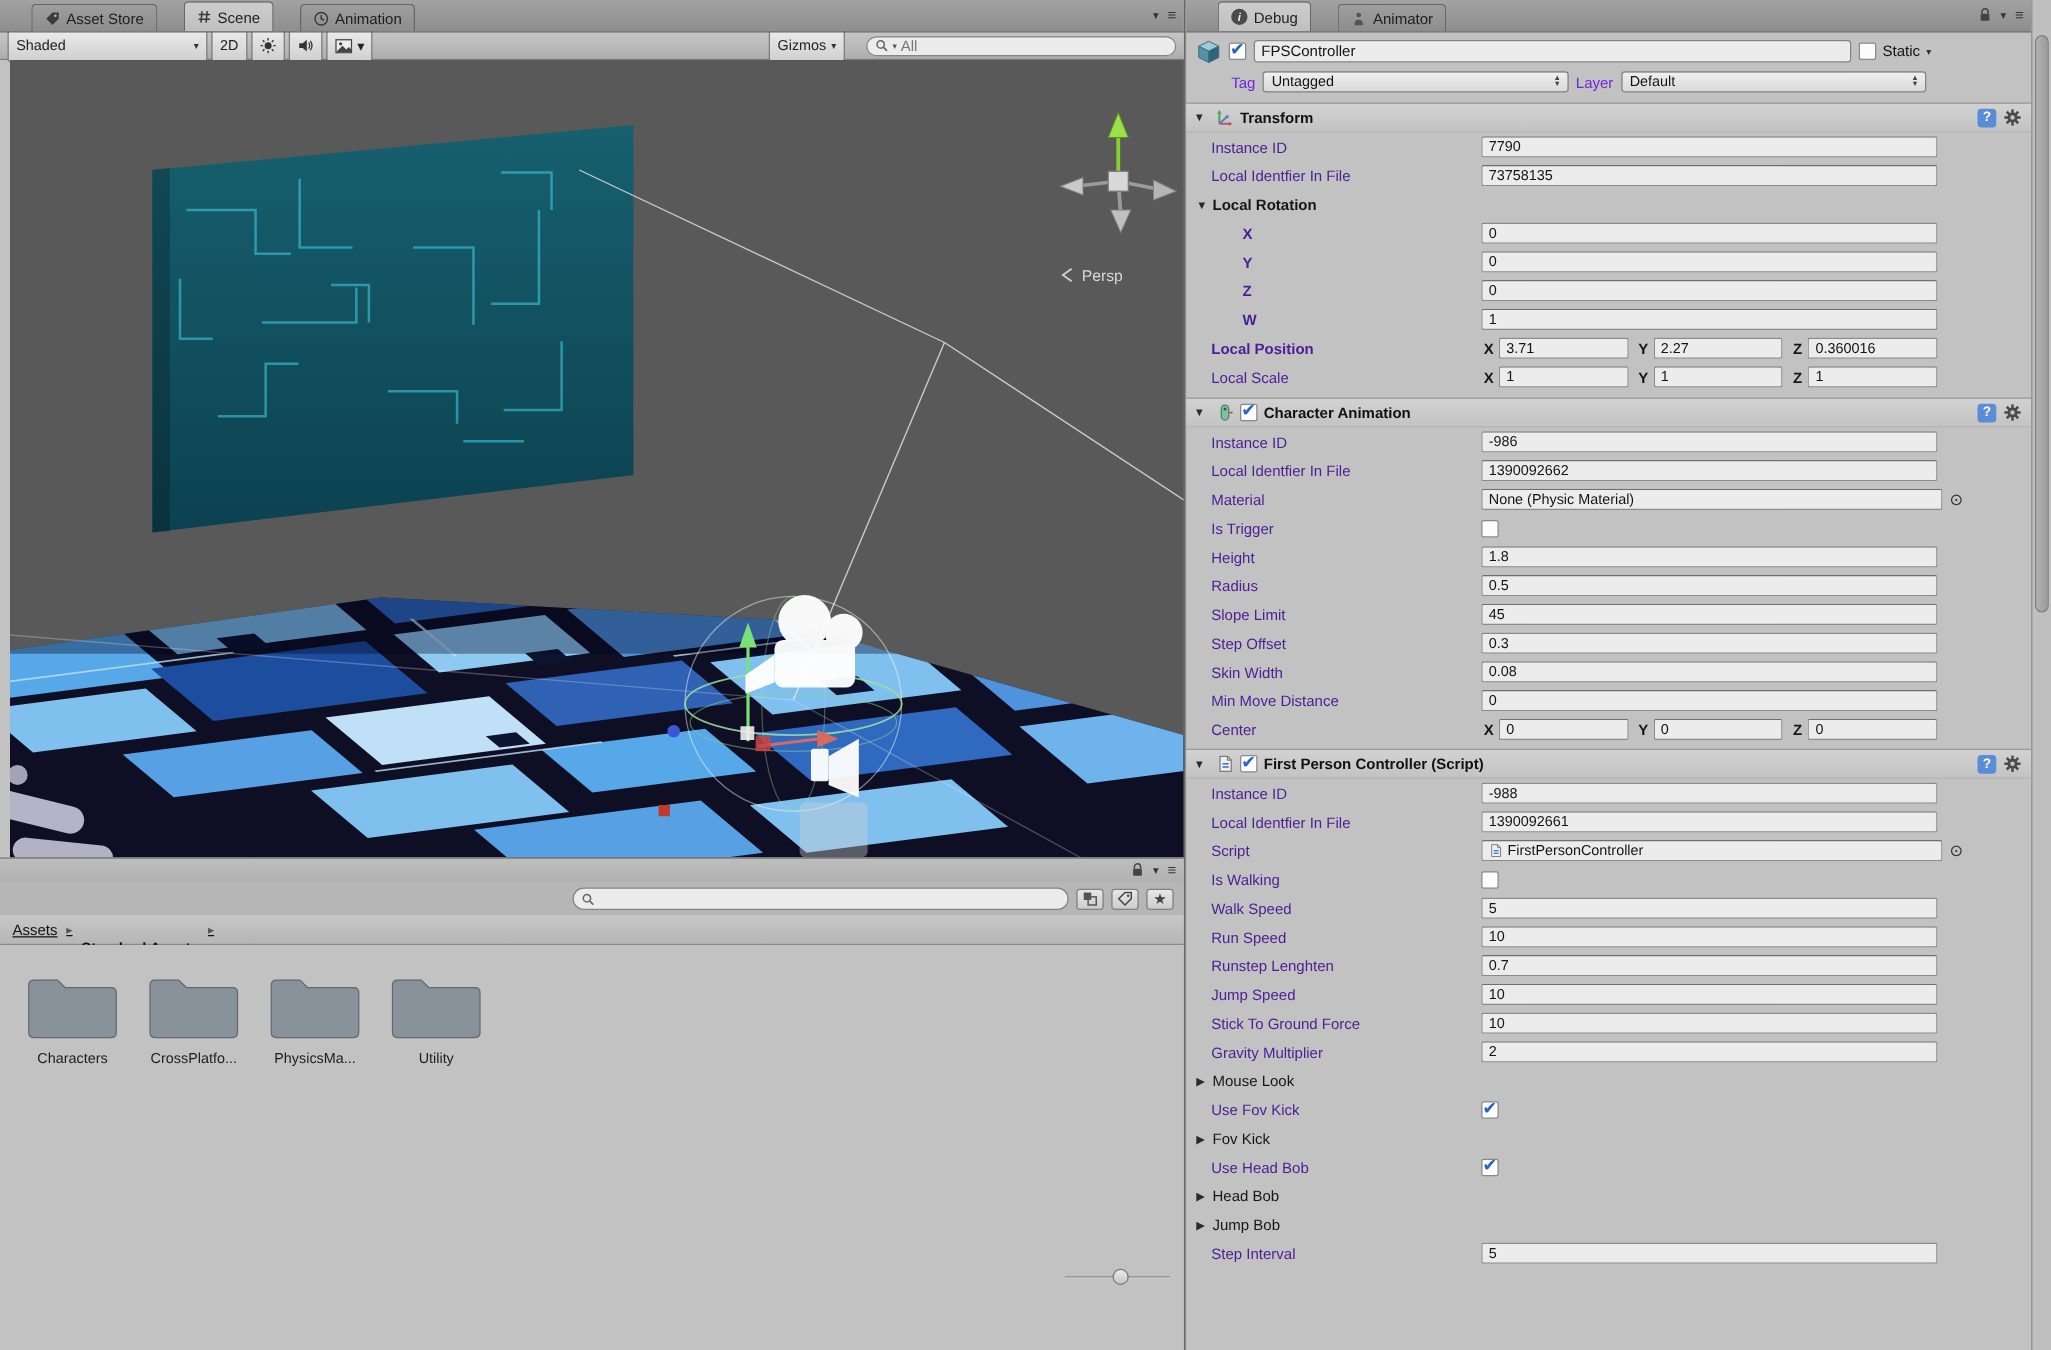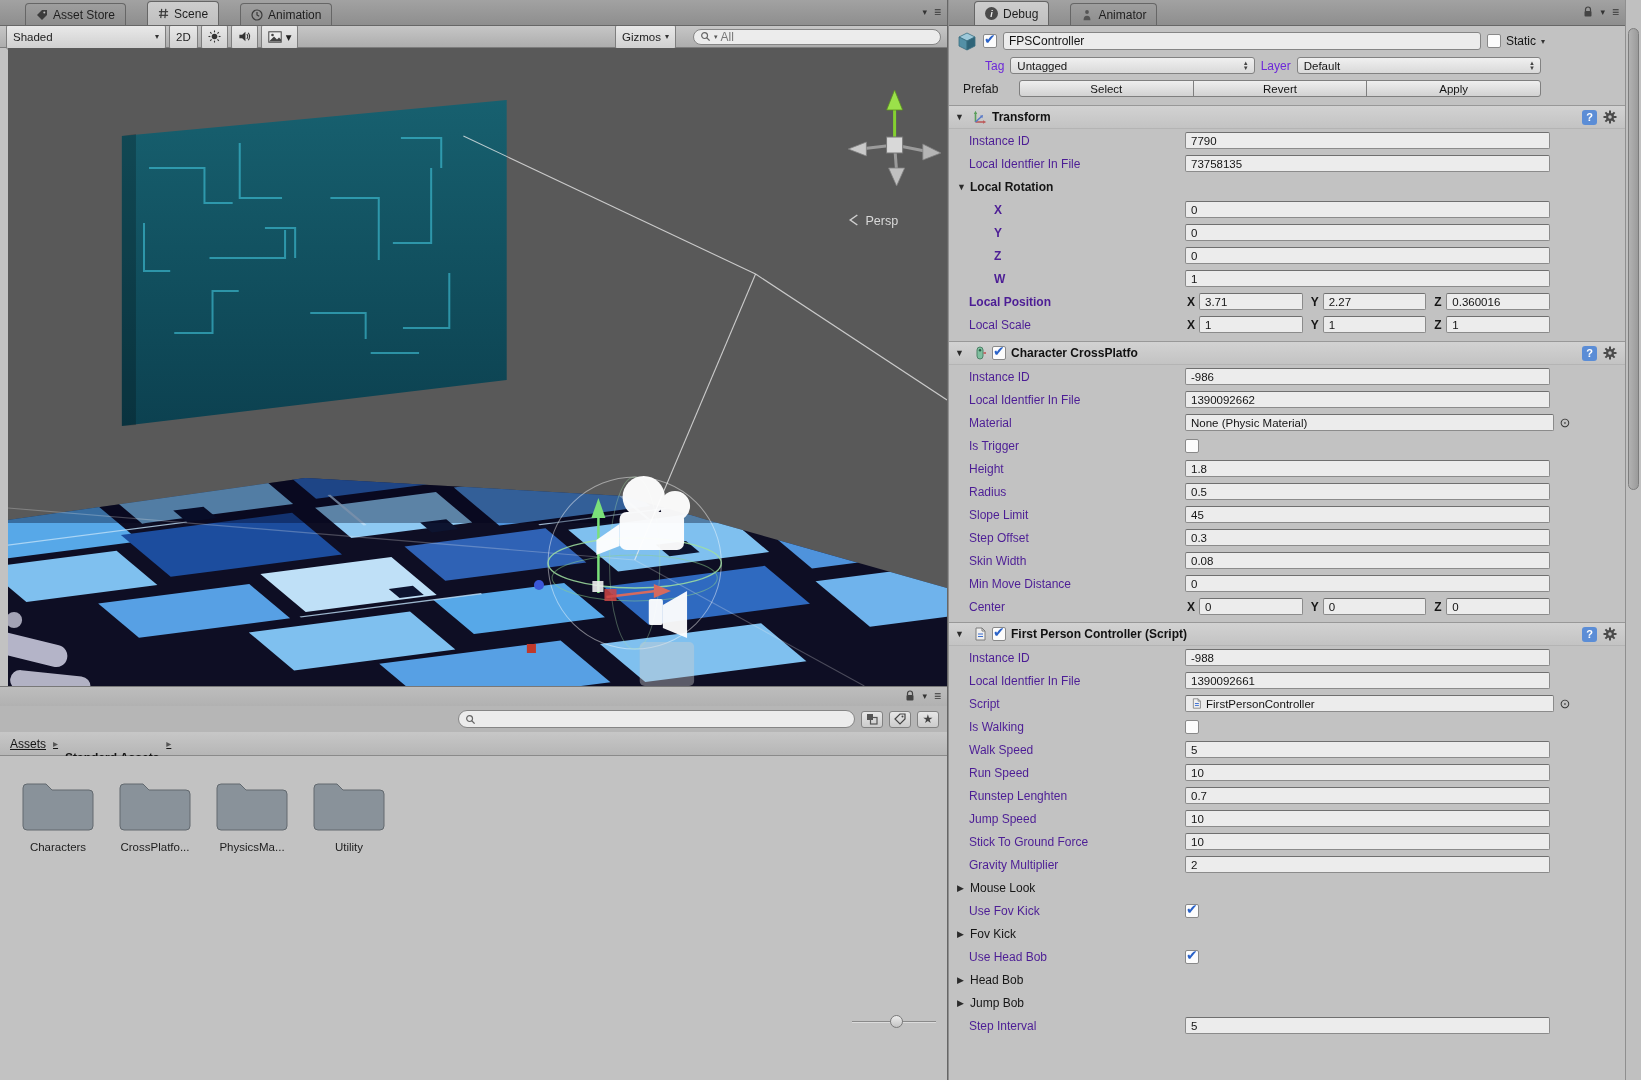--- a/index.html
+++ b/index.html
@@ -473,26 +473,20 @@
       <span class="flabel">Layer</span>
       <div class="dd">
         <span>Default</span>
         <span class="updown">
             <span>▲</span>
             <span>▼</span>
           </span>
       </div>
     </div>
 
-    <div class="prefabbar">
-      <span class="prefab-label">Prefab</span>
-      <div class="pbtn first">Select</div>
-      <div class="pbtn">Revert</div>
-      <div class="pbtn last">Apply</div>
-    </div>
 
     <div class="comp">
       <div class="comp-head">
         <span class="tri">▼</span>
         <span class="ticon">
           <svg width="14" height="14" viewBox="0 0 14 14">
               <line x1="2.5" y1="12" x2="2.5" y2="3.5" stroke="#5a9e5a" stroke-width="1.6"></line>
               <polygon points="0.8,4 4.2,4 2.5,0.8" fill="#5a9e5a"></polygon>
               <line x1="2.5" y1="12" x2="10.5" y2="12" stroke="#bc5b5b" stroke-width="1.6"></line>
               <polygon points="10,10.3 10,13.7 13.2,12" fill="#bc5b5b"></polygon>
@@ -577,21 +571,21 @@
         <span class="ticon">
           <svg width="14" height="14" viewBox="0 0 14 14">
               <rect x="4" y="1" width="6" height="12" rx="3" fill="#7fbf9f" stroke="#4e8268"></rect>
               <circle cx="7" cy="4.2" r="1.2" fill="#2e5e46"></circle>
               <path d="M10.5,7 h2.5" stroke="#c04444" stroke-width="1.4"></path>
             </svg>
         </span>
         <span class="cb">
             <span class="mark">✔</span>
           </span>
-        <span class="ctitle">Character CrossPlatfo</span>
+        <span class="ctitle">Character Animation</span>
         <span class="right-icons">
           <span class="help-icon">?</span>
           <span class="ticon">
             <svg width="14" height="14" viewBox="0 0 14 14">
                 <g fill="#4a4a4a">
                   <rect x="6" y="0.5" width="2" height="3"></rect>
                   <rect x="6" y="10.5" width="2" height="3"></rect>
                   <rect x="0.5" y="6" width="3" height="2"></rect>
                   <rect x="10.5" y="6" width="3" height="2"></rect>
                   <g transform="rotate(45 7 7)">

